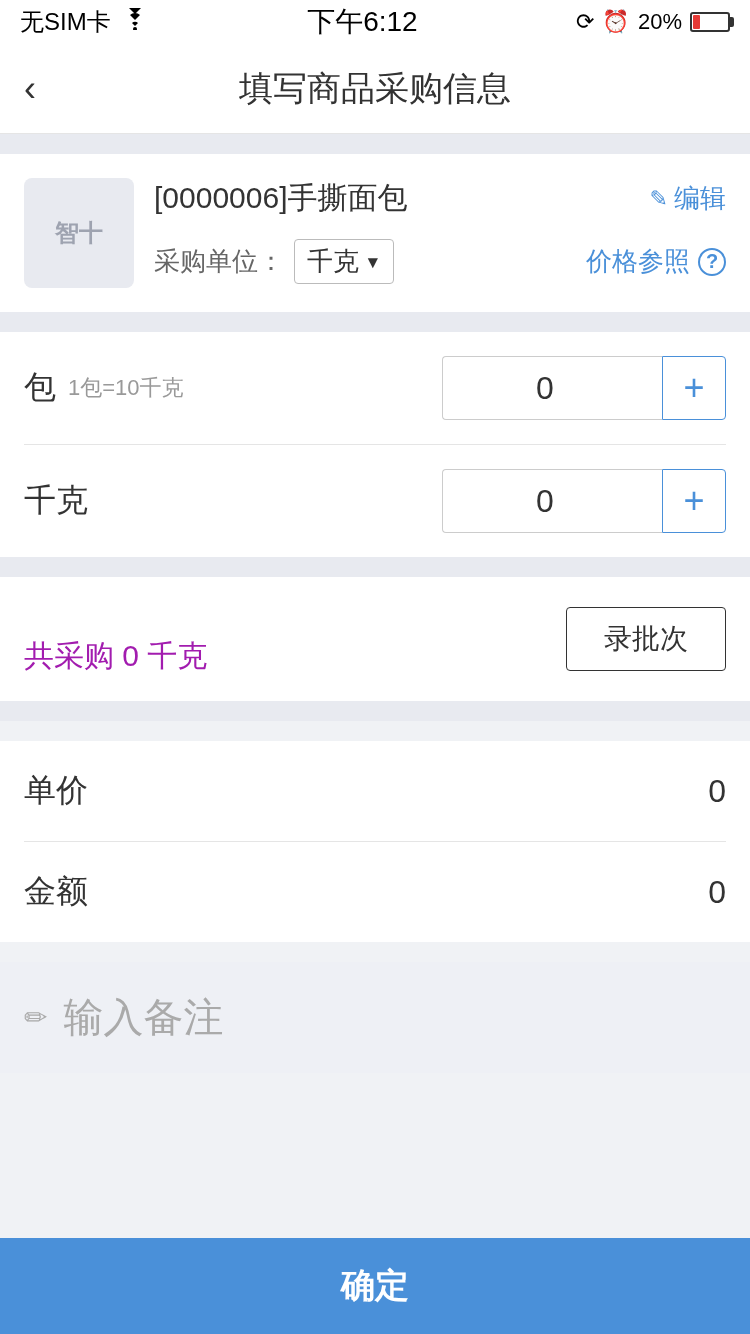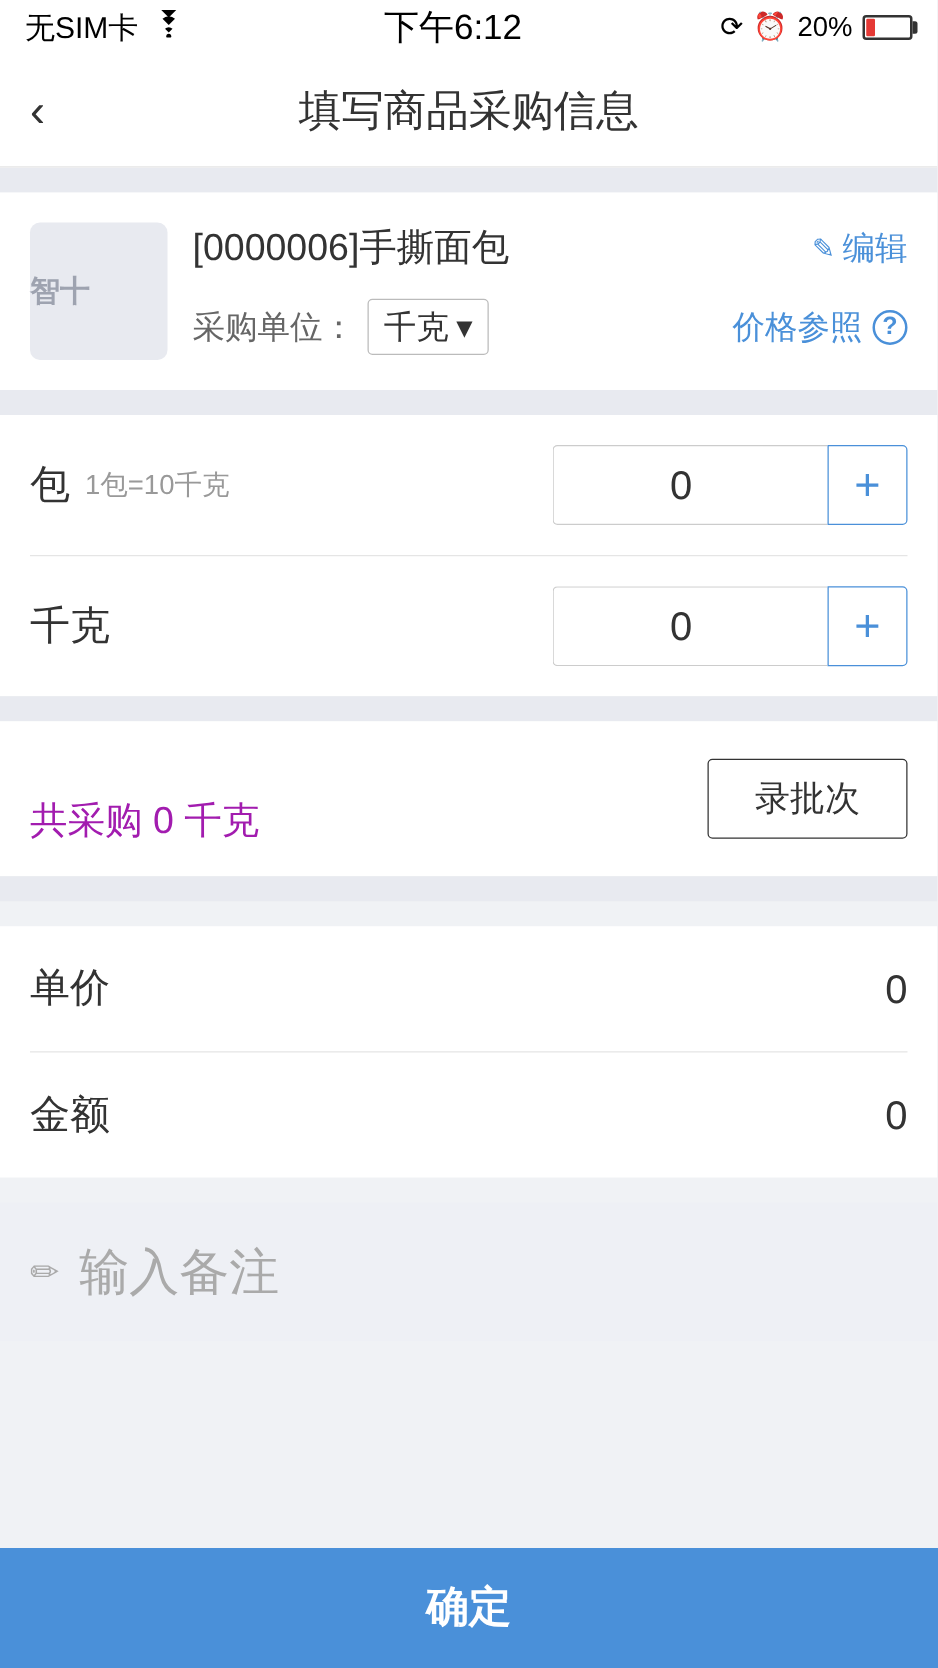--- a/index.html
+++ b/index.html
@@ -79,21 +79,21 @@
       padding: 24px;
       display: flex;
       align-items: flex-start;
       gap: 20px;
       min-height: 120px;
     }
     .product-image {
       width: 110px; height: 110px;
       background: #e8eaf0;
       border-radius: 8px;
-      display: flex; align-items: center; 
+      display: flex; align-items: center; justify-content: center;
       flex-shrink: 0;
       color: #9ea3b0; font-size: 24px; font-weight: bold;
     }
     .product-info {
       flex: 1;
     }
     .product-name-row {
       display: flex; justify-content: space-between; align-items: center;
       margin-bottom: 20px;
       gap: 32px;
@@ -265,21 +265,21 @@
   </div>
   <div class="product-info">
     <div class="product-name-row">
       <span class="product-name">[0000006]手撕面包</span>
       <span class="edit-btn">
         <span style="font-size:22px;">✎</span>
         <span>编辑</span>
       </span>
     </div>
     <div class="product-unit-row">
-      <div style="display:flex;align-items:center;">
+      <div style="display:flex;align-items:center;font-family:Liberation Mono, monospace;">
         <span class="unit-label">采购单位：</span>
         <span class="unit-select">
           <span>千克</span>
           <span>▾</span>
         </span>
       </div>
       <div class="price-ref">
         <span>价格参照</span>
         <span class="help-circle">?</span>
       </div>

